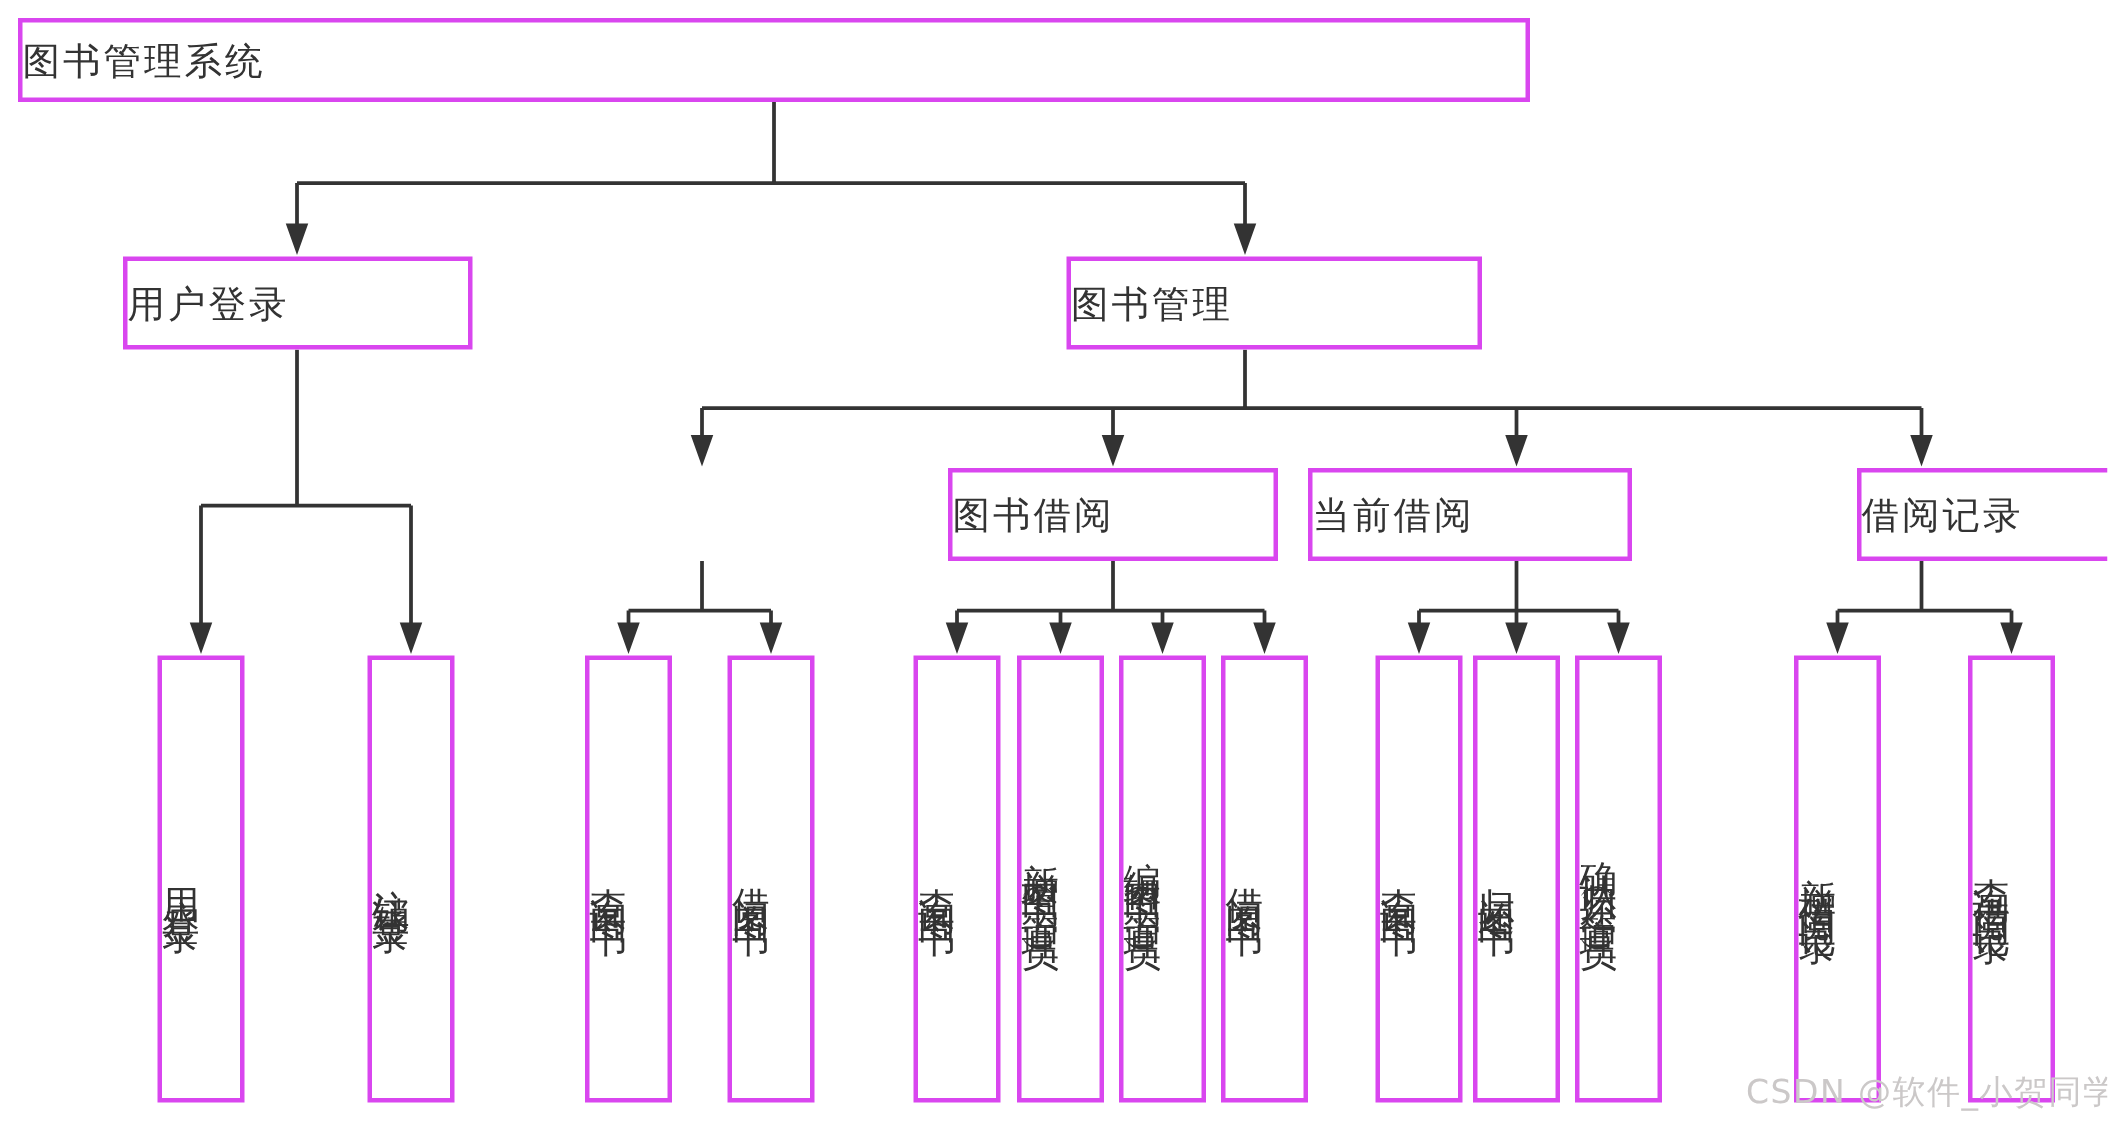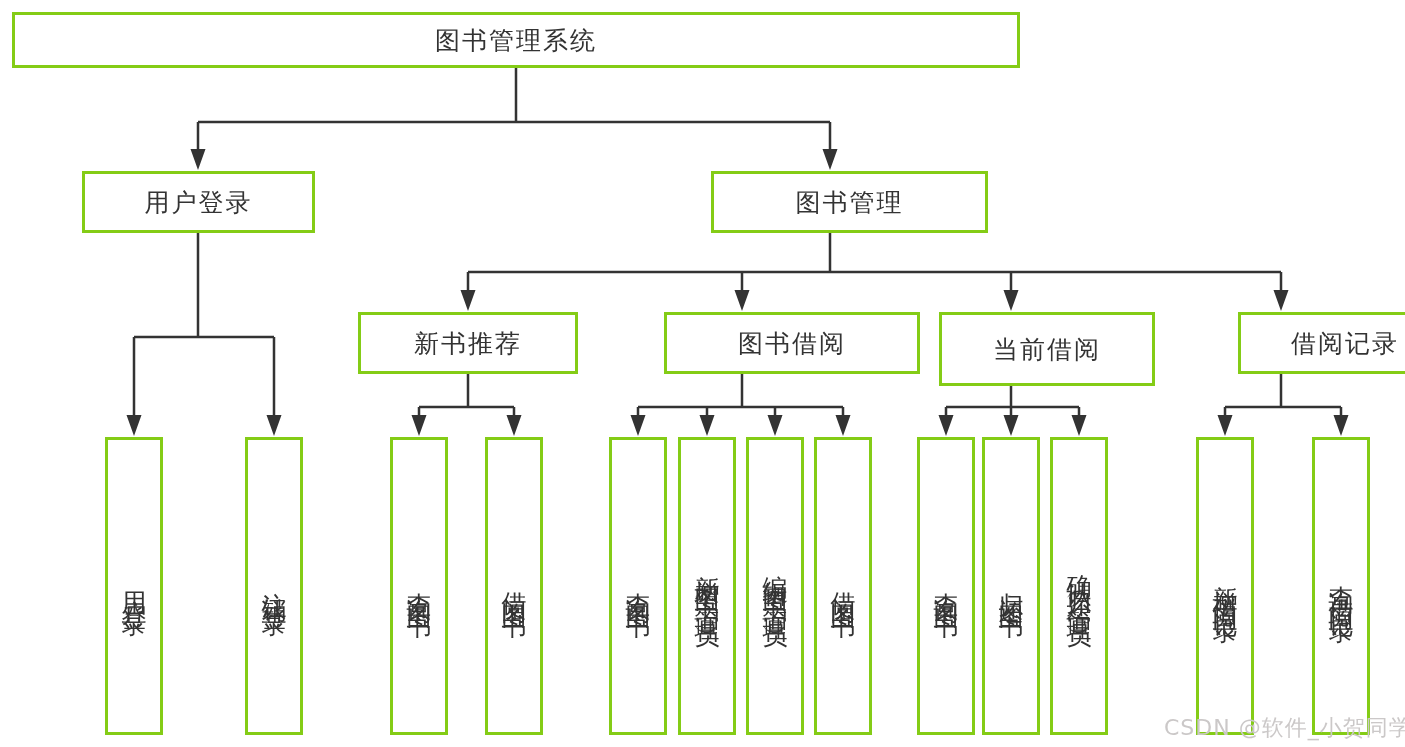--- a/index.html
+++ b/index.html
@@ -17,25 +17,25 @@
   }
   #wires {
     position: absolute;
     left: 0;
     top: 0;
     z-index: 1;
   }
   .box {
     position: absolute;
     box-sizing: border-box;
-    border: 3px solid #84cc16;
+    border: 3px solid #d946ef;
     background: #ffffff;
     display: flex;
     align-items: center;
-    justify-content: center;
+    justify-content: flex-start;
     color: #333333;
     z-index: 2;
   }
   .box.h span {
     font-size: 25px;
     letter-spacing: 2px;
     white-space: nowrap;
   }
   .box.v {
     width: 58px;
@@ -88,27 +88,24 @@
     <span>图书管理系统</span>
   </div>
 
   <div class="box h" style="left:82px;top:171px;width:233px;height:62px">
     <span>用户登录</span>
   </div>
   <div class="box h" style="left:711px;top:171px;width:277px;height:62px">
     <span>图书管理</span>
   </div>
 
-  <div class="box h" style="left:358px;top:312px;width:220px;height:62px">
-    <span>新书推荐</span>
-  </div>
-  <div class="box h" style="left:664px;top:312px;width:256px;height:62px">
+  <div class="box h" style="left:632px;top:312px;width:220px;height:62px">
     <span>图书借阅</span>
   </div>
-  <div class="box h" style="left:939px;top:312px;width:216px;height:74px">
+  <div class="box h" style="left:872px;top:312px;width:216px;height:62px">
     <span>当前借阅</span>
   </div>
   <div class="box h" style="left:1238px;top:312px;width:214px;height:62px">
     <span>借阅记录</span>
   </div>
 
   <div class="box v" style="left:105px;top:437px">
     <span>用户登录</span>
   </div>
   <div class="box v" style="left:245px;top:437px">

